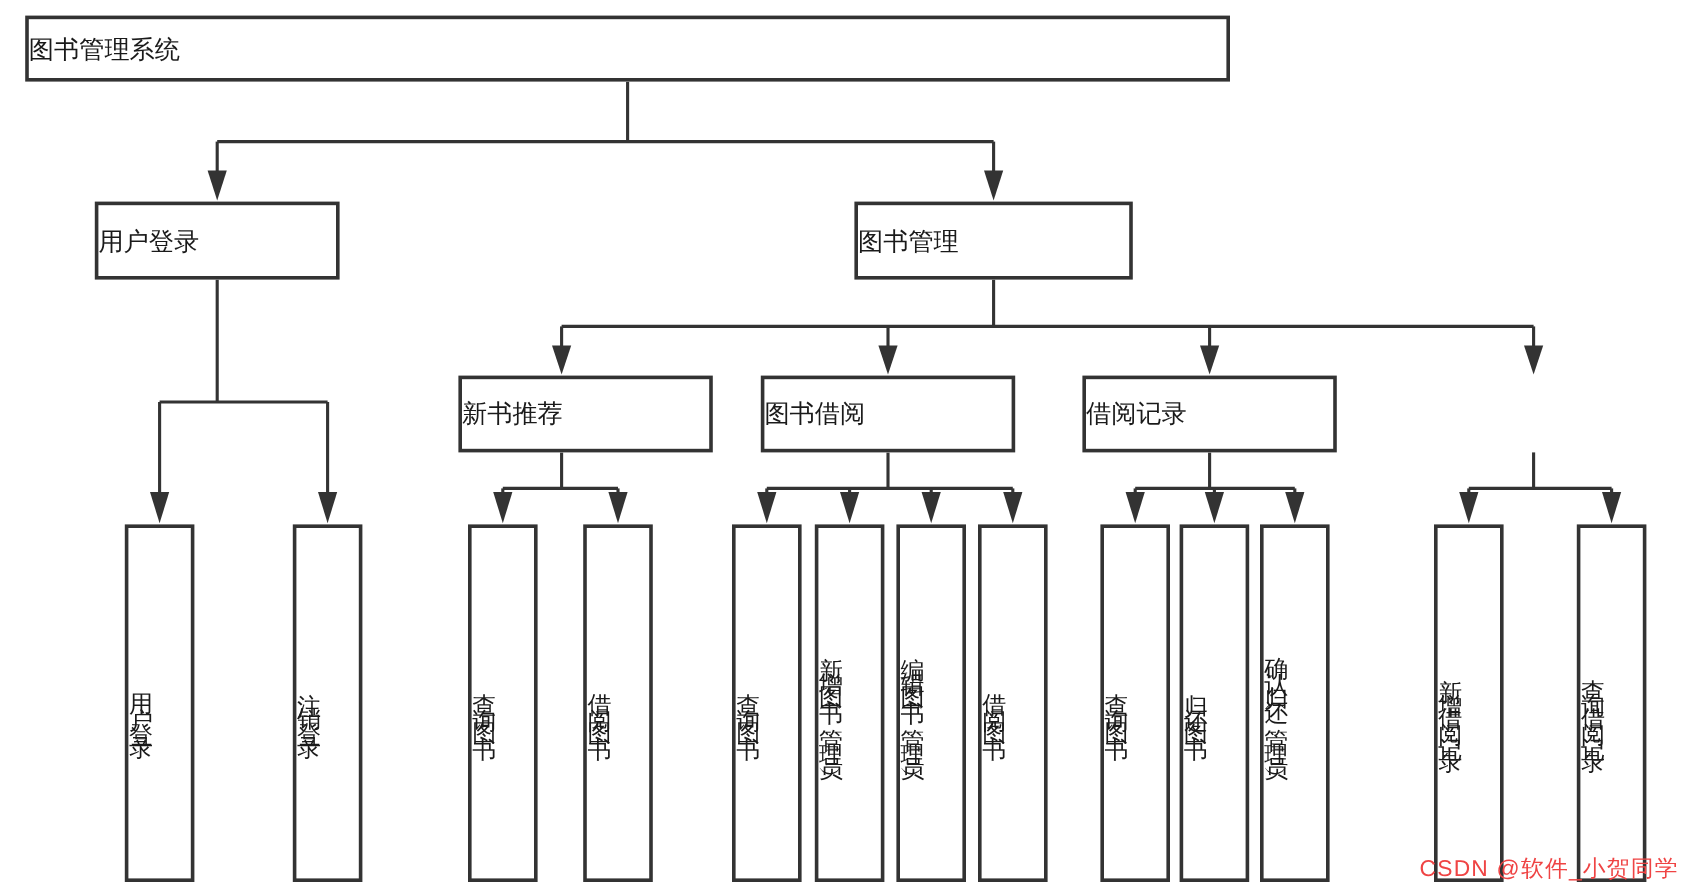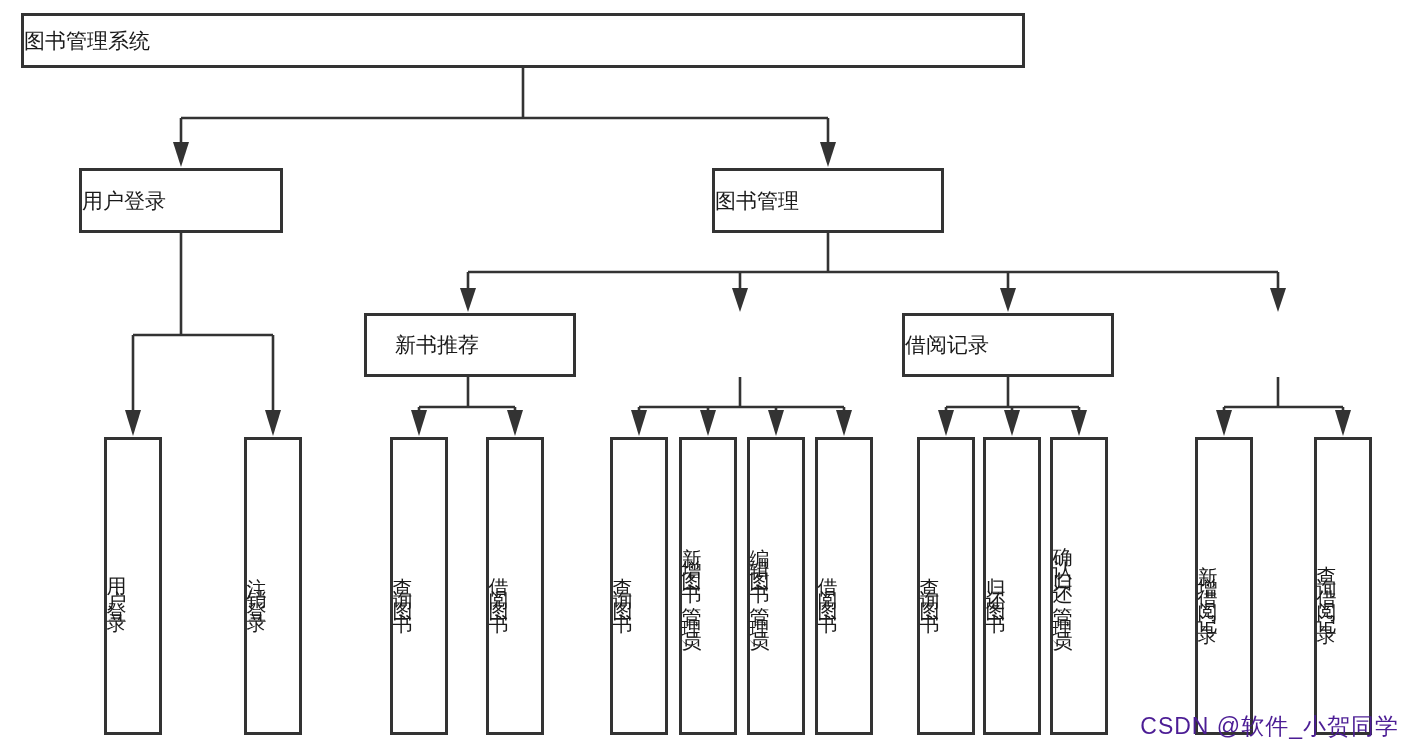--- a/index.html
+++ b/index.html
@@ -32,22 +32,22 @@
     text-orientation: mixed;
     font-size: 20px;
     letter-spacing: 12px;
     line-height: 1;
     white-space: nowrap;
   }
   .watermark {
     position: absolute;
     right: 6px;
     top: 711px;
-    font-size: 23px;
-    color: #4c1d95;
+    font-size: 19px;
+    color: #ef4444;
     z-index: 3;
     letter-spacing: 1px;
   }
   svg line { stroke: #333333; stroke-width: 2.6; }
   svg polygon { fill: #333333; }
 </style>
 </head>
 <body>
 
 <div id="canvas">
@@ -118,22 +118,25 @@
     <span>图书管理系统</span>
   </div>
 
   <div class="node lvl1" style="left:79px;">
     <span>用户登录</span>
   </div>
   <div class="node lvl1" style="left:712px; width:232px;">
     <span>图书管理</span>
   </div>
 
-  <div class="node lvl2" style="left:364px;padding-left:28px;">
+  <div class="node lvl2" style="left:382px;">
     <span>新书推荐</span>
+  </div>
+  <div class="node lvl2" style="left:634px;">
+    <span>图书借阅</span>
   </div>
   <div class="node lvl2" style="left:902px;">
     <span>借阅记录</span>
   </div>
 
   <div class="node leaf" style="left:104px;">
     <span class="vtext">用户登录</span>
   </div>
   <div class="node leaf" style="left:244px;">
     <span class="vtext">注销登录</span>

